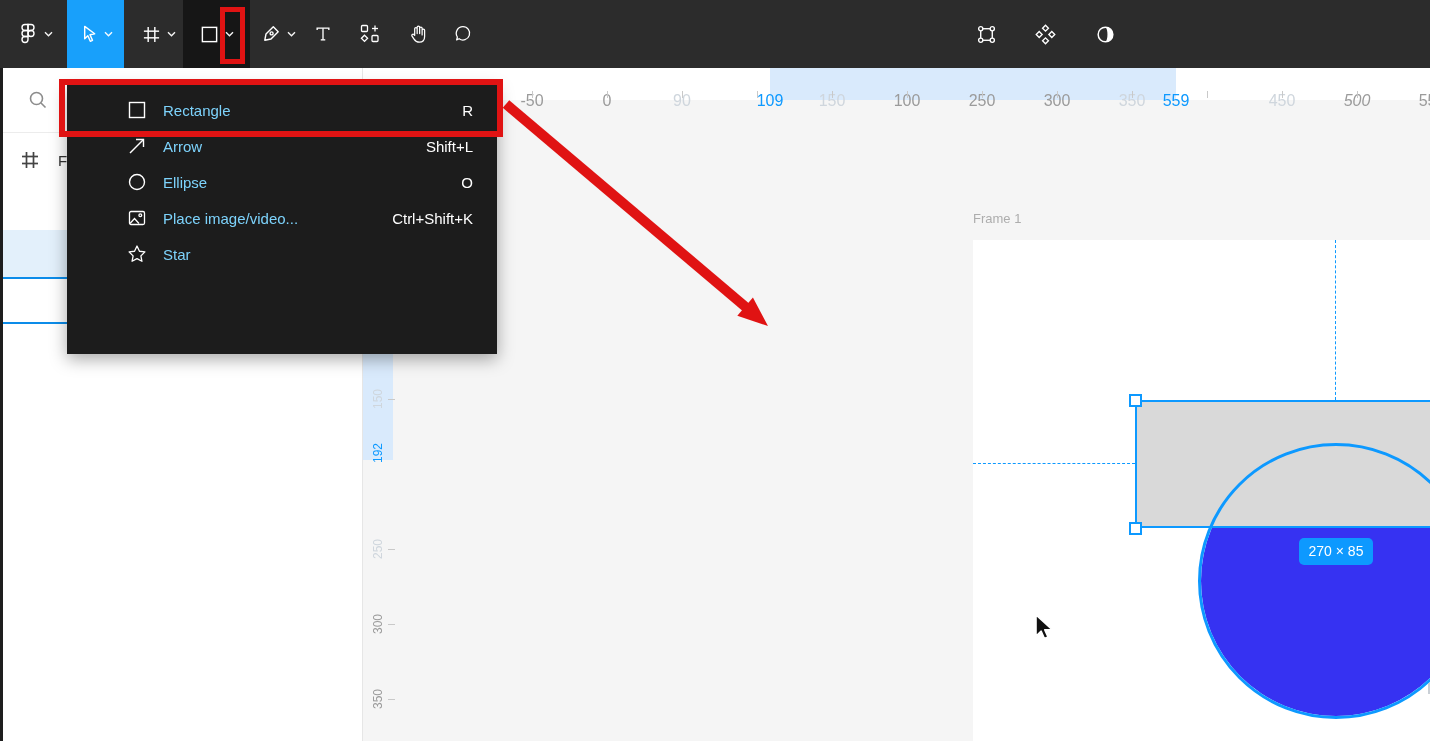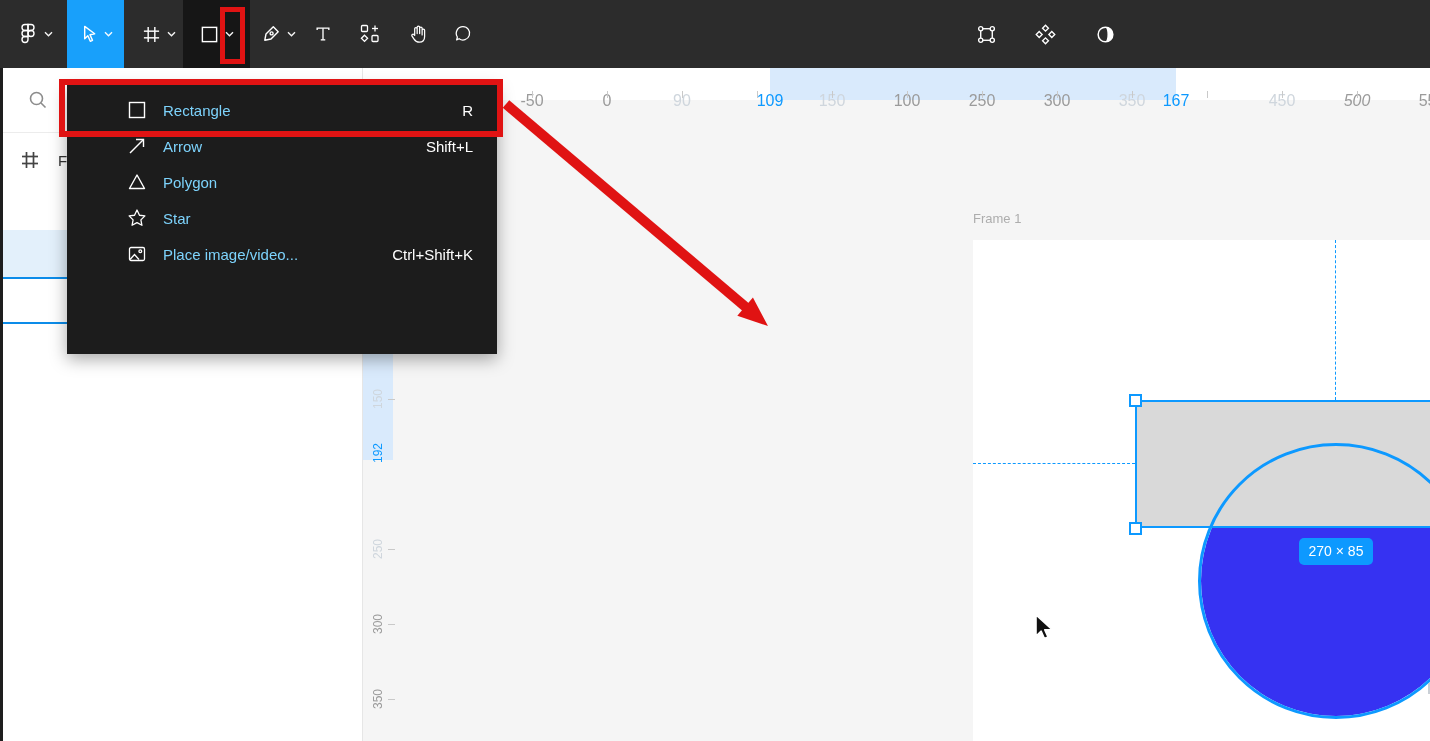--- a/index.html
+++ b/index.html
@@ -101,21 +101,21 @@
 <span class="hlab tone-normal" style="left: 70px;">-100</span>
     <span class="hlab tone-normal" style="left: 145px;">-50</span>
     <span class="hlab tone-normal" style="left: 220px;">0</span>
     <span class="hlab tone-faint" style="left: 295px;">90</span>
     <span class="hlab tone-blue" style="left: 383px;">109</span>
     <span class="hlab tone-faint" style="left: 445px;">150</span>
     <span class="hlab tone-normal" style="left: 520px;">100</span>
     <span class="hlab tone-normal" style="left: 595px;">250</span>
     <span class="hlab tone-normal" style="left: 670px;">300</span>
     <span class="hlab tone-faint" style="left: 745px;">350</span>
-    <span class="hlab tone-blue" style="left: 789px;">167</span>
+    <span class="hlab tone-blue" style="left: 789px;">559</span>
     <span class="hlab tone-faint" style="left: 895px;">450</span>
     <span class="hlab tone-normal" style="left: 970px; font-style: italic;">500</span>
     <span class="hlab tone-normal" style="left: 1045px;">550</span>
     <div class="htick" style="left: 94px;"></div>
     <div class="htick" style="left: 169px;"></div>
     <div class="htick" style="left: 244px;"></div>
     <div class="htick" style="left: 319px;"></div>
     <div class="htick" style="left: 394px;"></div>
     <div class="htick" style="left: 469px;"></div>
     <div class="htick" style="left: 544px;"></div>
@@ -295,47 +295,47 @@
             <polyline points="9,3.5 16.5,3.5 16.5,11"></polyline>
           </g>
         </svg>
       </span>
     <span class="mi-label">Arrow</span>
     <span class="mi-shortcut">Shift+L</span>
   </div>
   <div class="menu-item">
     <span class="mi-icon">
         <svg width="20" height="20" viewBox="0 0 20 20">
-          <path d="M10 3 17.5 16.5H2.5Z" fill="none" stroke="#fff" stroke-width="1.4" stroke-linejoin="round"></path>
-        </svg>
-      </span>
-    <span class="mi-label">Polygon</span>
-    <span class="mi-shortcut"></span>
-  </div>
-  <div class="menu-item">
-    <span class="mi-icon">
-        <svg width="20" height="20" viewBox="0 0 20 20">
-          <path d="M10 2 12.47 7.24 17.9 7.9 13.9 11.86 14.94 17.3 10 14.6 5.06 17.3 6.1 11.86 2.1 7.9 7.53 7.24Z" fill="none" stroke="#fff" stroke-width="1.3" stroke-linejoin="round"></path>
-        </svg>
-      </span>
-    <span class="mi-label">Star</span>
-    <span class="mi-shortcut"></span>
+          <circle cx="10" cy="10" r="7.5" fill="none" stroke="#fff" stroke-width="1.4"></circle>
+        </svg>
+      </span>
+    <span class="mi-label">Ellipse</span>
+    <span class="mi-shortcut">O</span>
   </div>
   <div class="menu-item">
     <span class="mi-icon">
         <svg width="20" height="20" viewBox="0 0 20 20">
           <g fill="none" stroke="#fff" stroke-width="1.3">
             <rect x="2.5" y="3.5" width="15" height="13" rx="1.5"></rect>
             <circle cx="13.3" cy="7.3" r="1.4"></circle>
             <path d="M3 15.5 7.5 10.5 12 15.5"></path>
           </g>
         </svg>
       </span>
     <span class="mi-label">Place image/video...</span>
     <span class="mi-shortcut">Ctrl+Shift+K</span>
+  </div>
+  <div class="menu-item">
+    <span class="mi-icon">
+        <svg width="20" height="20" viewBox="0 0 20 20">
+          <path d="M10 2 12.47 7.24 17.9 7.9 13.9 11.86 14.94 17.3 10 14.6 5.06 17.3 6.1 11.86 2.1 7.9 7.53 7.24Z" fill="none" stroke="#fff" stroke-width="1.3" stroke-linejoin="round"></path>
+        </svg>
+      </span>
+    <span class="mi-label">Star</span>
+    <span class="mi-shortcut"></span>
   </div>
 </div>
 
 <div class="anno red-box-chevron"></div>
 <div class="anno red-box-item"></div>
 <svg class="anno" style="left:492px;top:90px;" width="300" height="260">
   <line x1="14" y1="14" x2="256" y2="219" stroke="#E01313" stroke-width="10"></line>
   <polygon points="276,236 245.3,225.8 260.9,207.4" fill="#E01313"></polygon>
 </svg>
 

